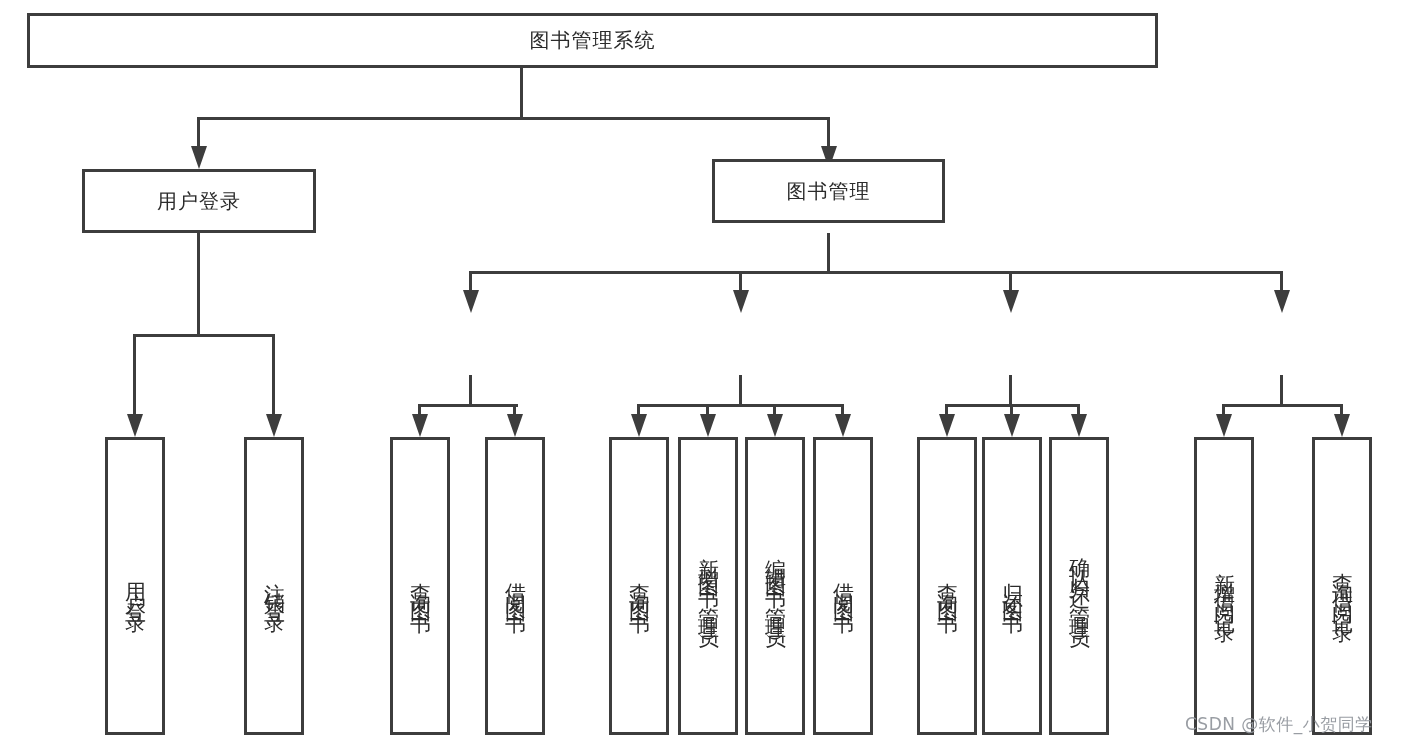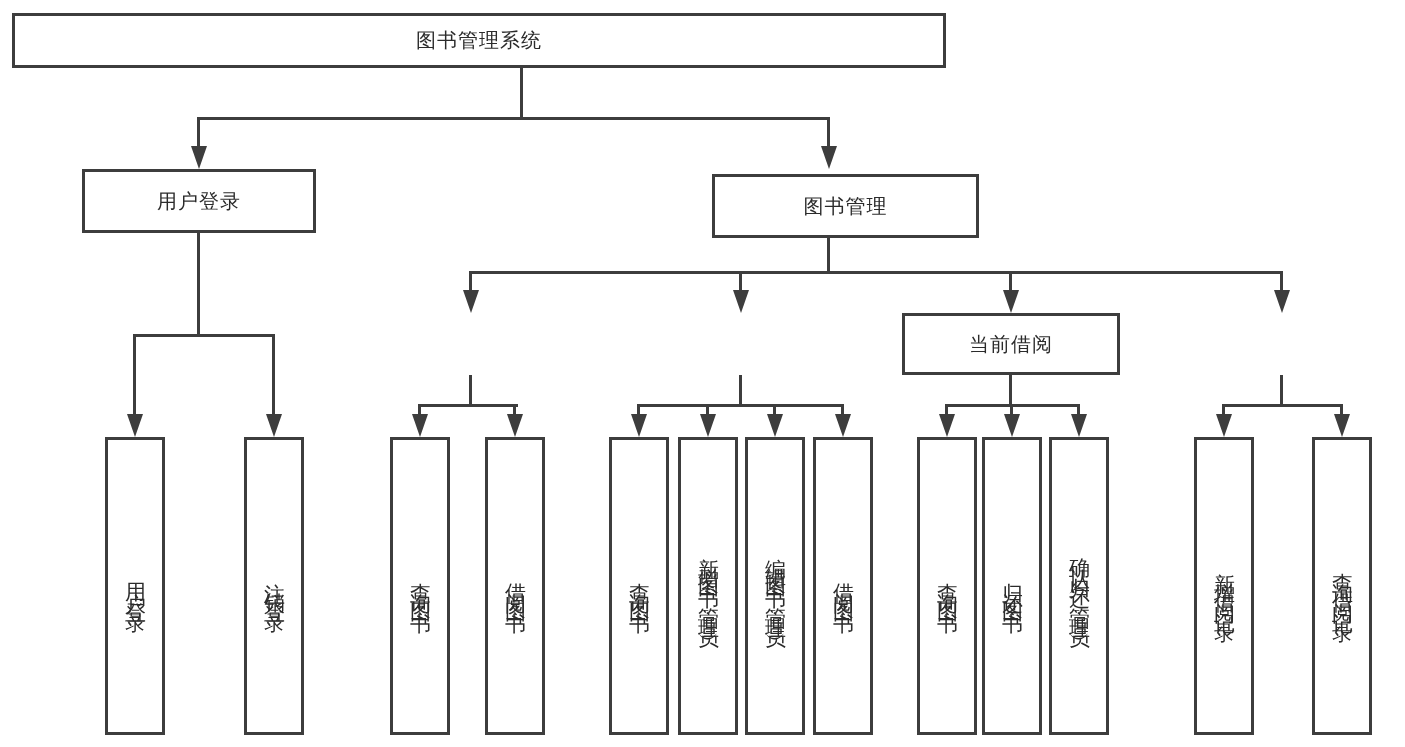--- a/index.html
+++ b/index.html
@@ -62,26 +62,25 @@
     white-space: nowrap;
     z-index: 5;
     letter-spacing: 0.5px;
   }
 </style>
 </head>
 <body>
 
 <div class="canvas">
 
-  <div class="box" style="left:12px;top:13px;width:934px;height:55px">图书管理系统</div>
+  <div class="box" style="left:27px;top:13px;width:1131px;height:55px">图书管理系统</div>
 
   <div class="box" style="left:82px;top:169px;width:234px;height:64px">用户登录</div>
-  <div class="box" style="left:712px;top:174px;width:267px;height:64px">图书管理</div>
+  <div class="box" style="left:712px;top:159px;width:233px;height:64px">图书管理</div>
 
-  <div class="box" style="left:902px;top:313px;width:218px;height:62px">当前借阅</div>
 
   <div class="box vtext" style="left:105px;top:437px;width:60px;height:298px">用户登录</div>
   <div class="box vtext" style="left:244px;top:437px;width:60px;height:298px">注销登录</div>
 
   <div class="box vtext" style="left:390px;top:437px;width:60px;height:298px">查询图书</div>
   <div class="box vtext" style="left:485px;top:437px;width:60px;height:298px">借阅图书</div>
 
   <div class="box vtext" style="left:609px;top:437px;width:60px;height:298px">查询图书</div>
   <div class="box vtext" style="left:678px;top:437px;width:60px;height:298px">新增图书（管理员）</div>
   <div class="box vtext" style="left:745px;top:437px;width:60px;height:298px">编辑图书（管理员）</div>
@@ -142,14 +141,15 @@
   <div class="arrow" style="left:631px;top:414px"></div>
   <div class="arrow" style="left:700px;top:414px"></div>
   <div class="arrow" style="left:767px;top:414px"></div>
   <div class="arrow" style="left:835px;top:414px"></div>
   <div class="arrow" style="left:939px;top:414px"></div>
   <div class="arrow" style="left:1004px;top:414px"></div>
   <div class="arrow" style="left:1071px;top:414px"></div>
   <div class="arrow" style="left:1216px;top:414px"></div>
   <div class="arrow" style="left:1334px;top:414px"></div>
 
+  <div class="watermark">CSDN @软件_小贺同学</div>
 
 </div>
 
 </body></html>

